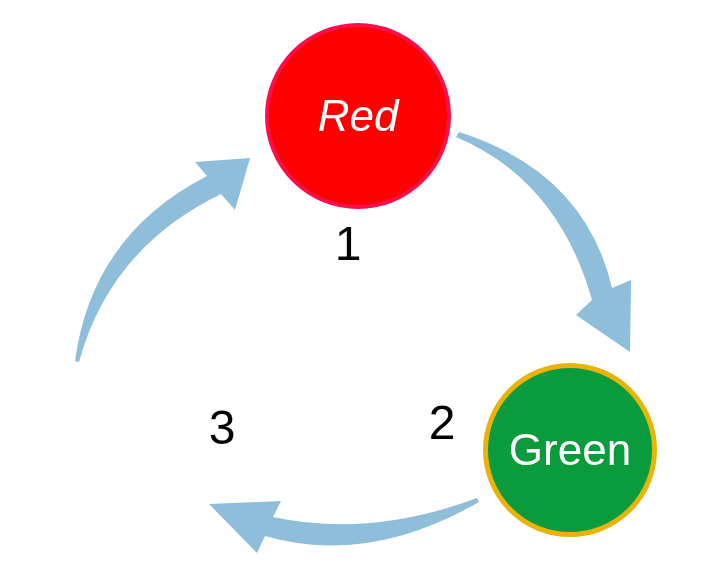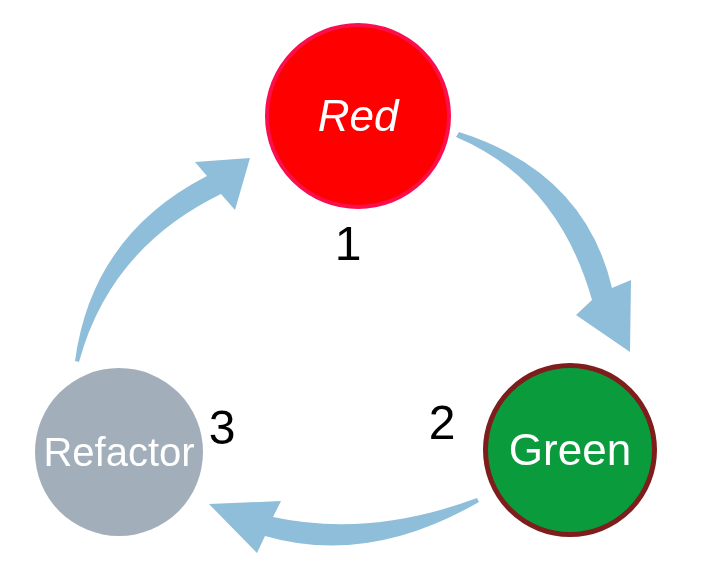--- a/index.html
+++ b/index.html
@@ -30,21 +30,21 @@
     width: 186px; height: 186px;
     background: #fe0000;
     border: 4px solid #fa0f4c;
     font-size: 44px;
     font-style: italic;
   }
   #node-green {
     left: 483px; top: 363px;
     width: 174px; height: 174px;
     background: #0a9b3c;
-    border: 5px solid #7f1d1d;
+    border: 5px solid #eab308;
     font-size: 44px;
   }
   #node-refactor {
     left: 35px; top: 368px;
     width: 168px; height: 168px;
     background: #a2afbb;
     font-size: 40px;
   }
   .step-number {
     position: absolute;
@@ -69,23 +69,20 @@
   </svg>
 
   <div id="node-red" class="node">
     <span>Red</span>
   </div>
 
   <div id="node-green" class="node">
     <span>Green</span>
   </div>
 
-  <div id="node-refactor" class="node">
-    <span>Refactor</span>
-  </div>
 
   <div id="step-1" class="step-number">1</div>
 
   <div id="step-2" class="step-number">2</div>
 
   <div id="step-3" class="step-number">3</div>
 
 </div>
 
 </body></html>

